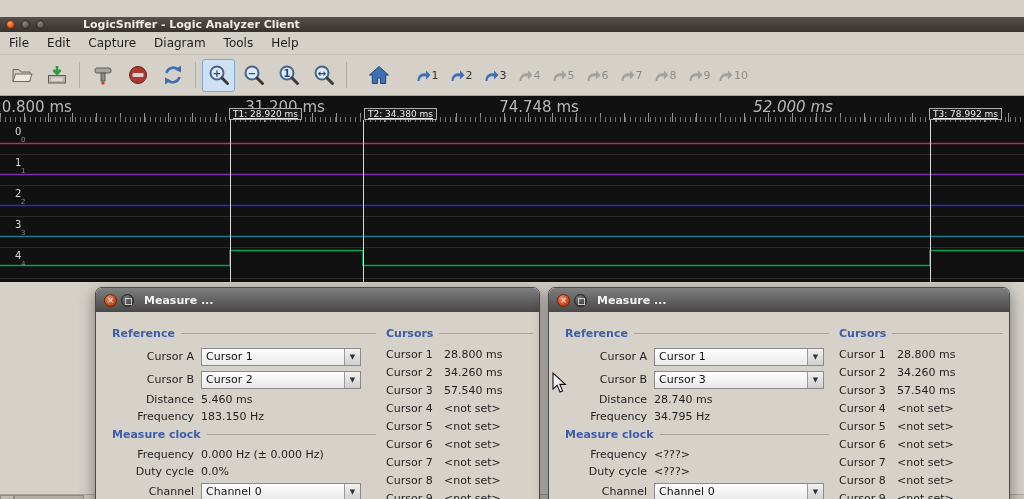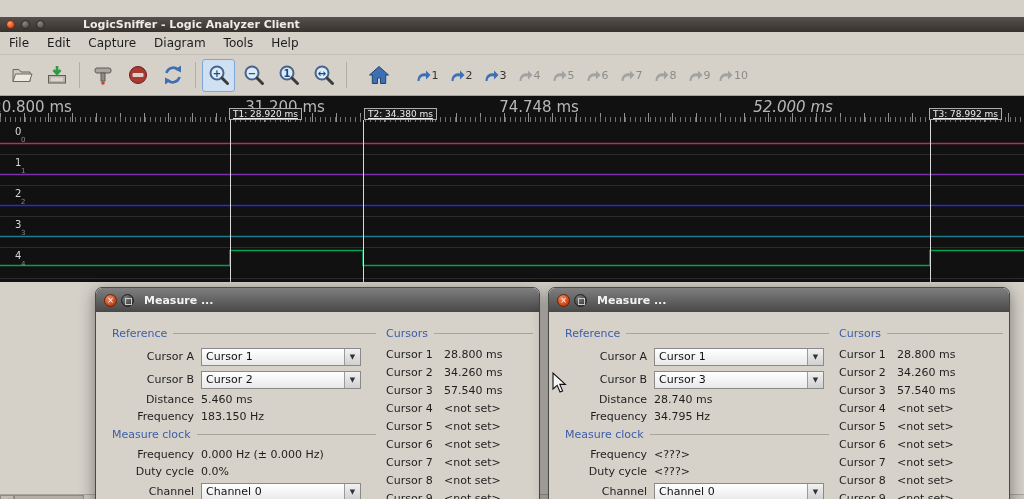--- a/index.html
+++ b/index.html
@@ -55,21 +55,21 @@
   .dialog{position:absolute;top:270px;height:245px;border:1px solid #4a4a4a;border-radius:7px 7px 0 0;box-shadow:0 4px 16px rgba(0,0,0,.45);background:#d6d2ca;z-index:10;overflow:hidden;}
   .dlg-title{height:24px;background:linear-gradient(#7f7f7f,#484848);display:flex;align-items:center;padding-left:8px;border-radius:6px 6px 0 0;}
   .dlg-close{width:13px;height:13px;border-radius:50%;background:radial-gradient(circle at 35% 30%,#f08a65,#c33d10 75%);border:1px solid #6d2305;color:#fff;font-size:8px;line-height:11px;text-align:center;flex:none;}
   .dlg-min{width:13px;height:13px;border-radius:50%;background:radial-gradient(circle at 35% 30%,#7d7d7d,#3d3d3d 75%);border:1px solid #222;margin-left:4px;position:relative;flex:none;}
   .dlg-min::after{content:"";position:absolute;left:3px;top:3px;width:5px;height:5px;border:1px solid #c8c8c8;}
   .dlg-title-text{color:#f2f2f2;font-size:11px;font-weight:bold;margin-left:10px;white-space:nowrap;}
   .dlg-body{position:absolute;top:24px;left:0;right:0;bottom:0;display:flex;overflow:hidden;background:#d6d2ca;}
   .dlg-left{width:280px;padding:12px 0 0 16px;flex:none;}
   .dlg-right{flex:1;padding:12px 6px 0 10px;}
   .sec-header{display:flex;align-items:center;height:18px;margin-bottom:3px;}
-  .sec-title{color:#3c5da8;font-size:11px;font-weight:normal;white-space:nowrap;}
+  .sec-title{color:#3c5da8;font-size:11px;font-weight:bold;white-space:nowrap;}
   .sec-line{flex:1;height:1px;background:#a8a49c;margin-left:6px;}
   .frow{display:flex;align-items:center;height:23px;}
   .frow.text{height:17px;}
   .flabel{width:82px;text-align:right;font-size:11px;color:#1e1e1e;margin-right:7px;flex:none;white-space:nowrap;}
   .fvalue{font-size:11px;color:#1e1e1e;white-space:nowrap;}
   .combo{width:160px;height:18px;background:linear-gradient(#ffffff,#e9e9e9);border:1px solid #8a8a8a;display:flex;align-items:center;flex:none;}
   .dlg2 .combo{width:170px;}
   .combo-text{font-size:11px;color:#111;padding-left:4px;flex:1;white-space:nowrap;overflow:hidden;}
   .combo-arrow{width:16px;height:16px;border-left:1px solid #9a9a9a;background:linear-gradient(#f2f2f2,#d0d0d0);font-size:7px;color:#333;display:flex;align-items:center;justify-content:center;flex:none;}
   .crow{display:flex;height:18px;align-items:center;}

